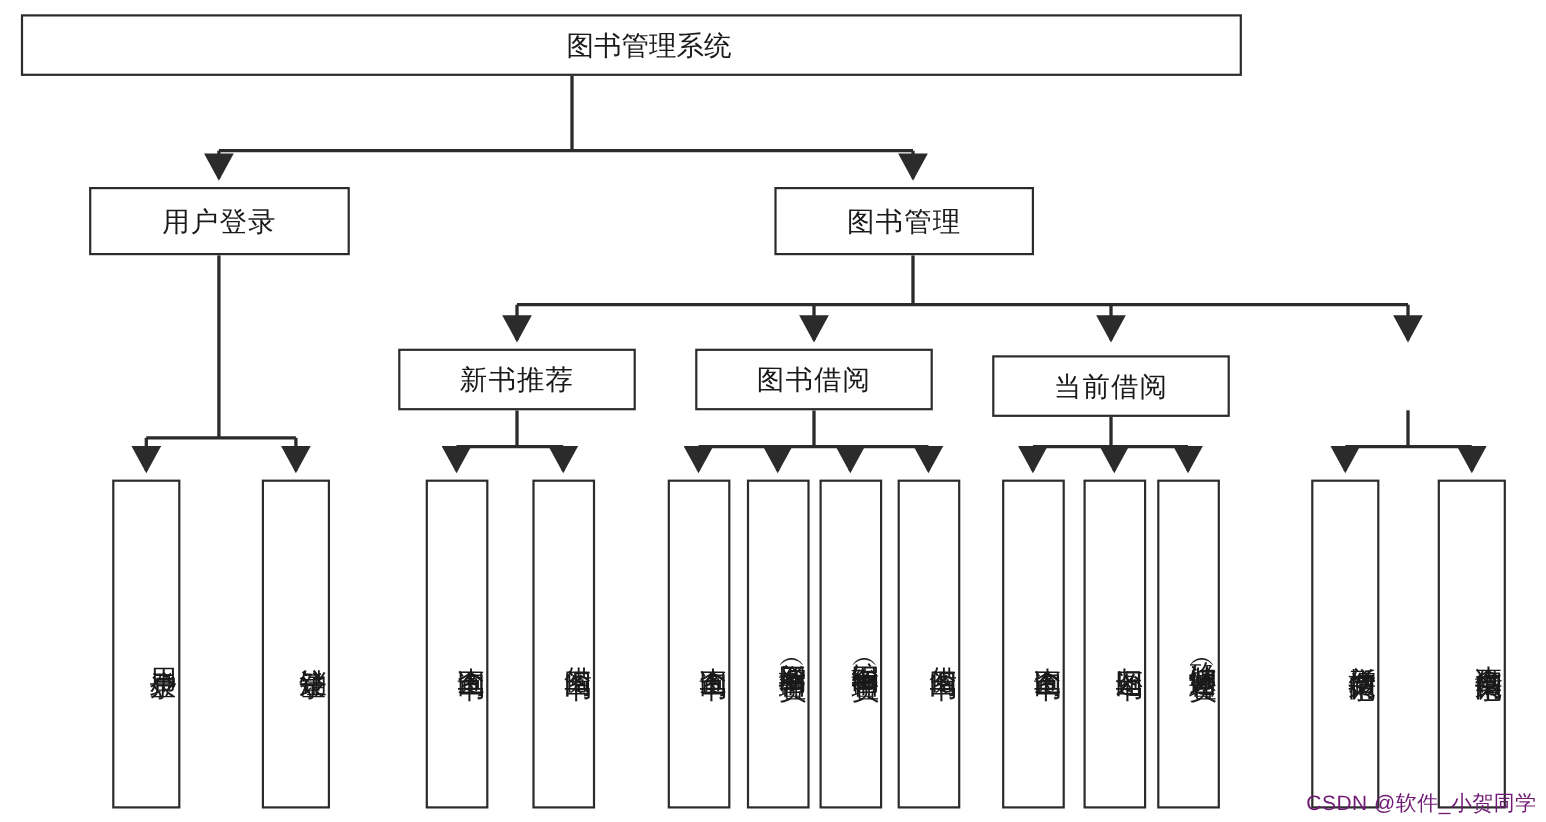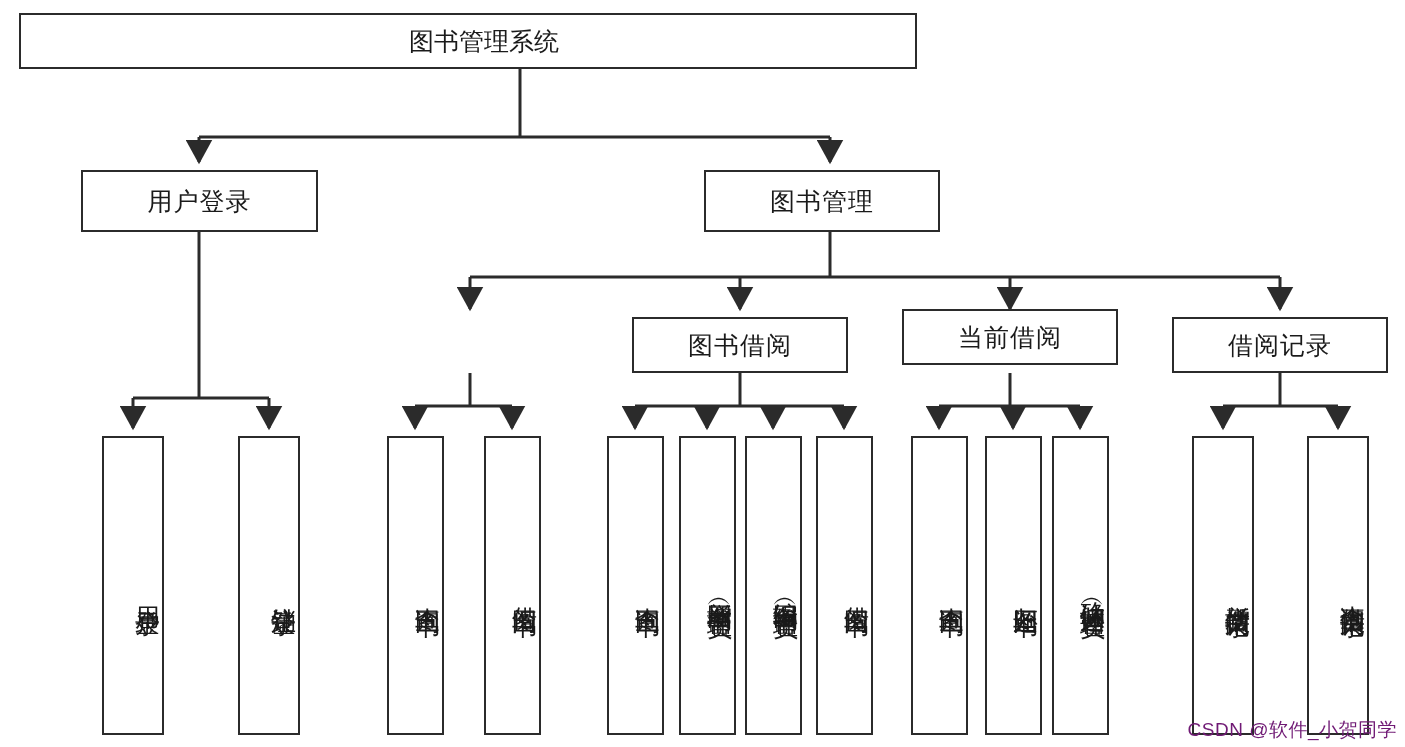--- a/index.html
+++ b/index.html
@@ -115,39 +115,39 @@
       <path d="M 1013 406 L 1013 428" marker-end="url(#arrow)"></path>
       <path d="M 1080 406 L 1080 428" marker-end="url(#arrow)"></path>
 
       <path d="M 1280 373 L 1280 406"></path>
       <path d="M 1223 406 L 1338 406"></path>
       <path d="M 1223 406 L 1223 428" marker-end="url(#arrow)"></path>
       <path d="M 1338 406 L 1338 428" marker-end="url(#arrow)"></path>
     </g>
   </svg>
 
-  <div class="node node-root" id="n-root" style="left: 19px; top: 13px; width: 898px; height: 56px; padding-left: 32px;">
+  <div class="node node-root" id="n-root" style="left: 19px; top: 13px; width: 1110px; height: 56px; padding-left: 32px;">
     <span>图书管理系统</span>
   </div>
 
   <div class="node node-h" id="n-l2-0" style="left: 81px; top: 170px; width: 237px; height: 62px;">
     <span>用户登录</span>
   </div>
   <div class="node node-h" id="n-l2-1" style="left: 704px; top: 170px; width: 236px; height: 62px;">
     <span>图书管理</span>
   </div>
 
+  <div class="node node-h" id="n-l3-0" style="left: 362px; top: 317px; width: 216px; height: 56px;">
+    <span>新书推荐</span>
+  </div>
   <div class="node node-h" id="n-l3-1" style="left: 632px; top: 317px; width: 216px; height: 56px; align-items: center;">
     <span>图书借阅</span>
   </div>
-  <div class="node node-h" id="n-l3-2" style="left: 902px; top: 309px; width: 216px; height: 56px;">
+  <div class="node node-h" id="n-l3-2" style="left: 902px; top: 323px; width: 216px; height: 56px;">
     <span>当前借阅</span>
-  </div>
-  <div class="node node-h" id="n-l3-3" style="left: 1172px; top: 317px; width: 216px; height: 56px;">
-    <span>借阅记录</span>
   </div>
 
   <div class="node node-v" id="n-leaf-0" style="left: 102px; top: 436px; width: 62px; height: 299px;">
     <span class="vtext">用户登录</span>
   </div>
   <div class="node node-v" id="n-leaf-1" style="left: 238px; top: 436px; width: 62px; height: 299px;">
     <span class="vtext">注销登录</span>
   </div>
   <div class="node node-v" id="n-leaf-2" style="left: 387px; top: 436px; width: 57px; height: 299px;">
     <span class="vtext">查询图书</span>

